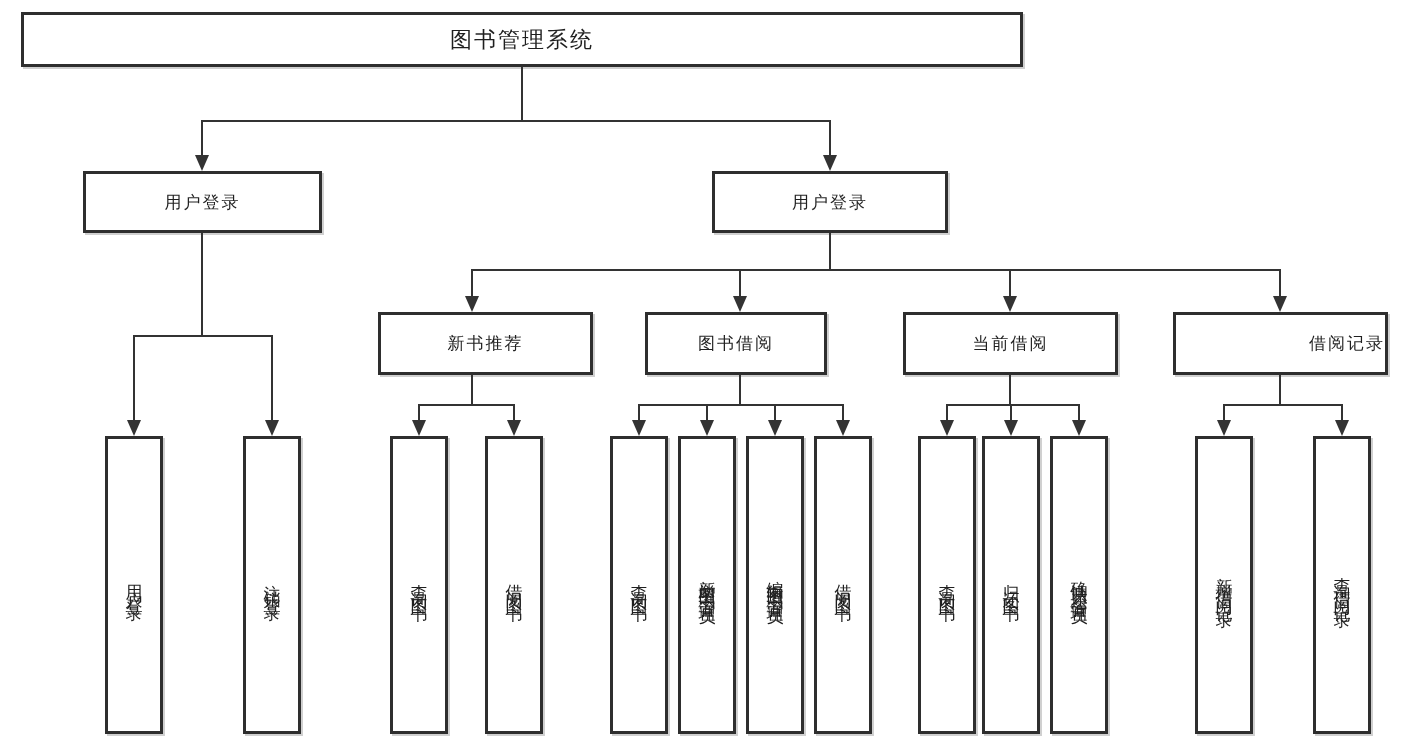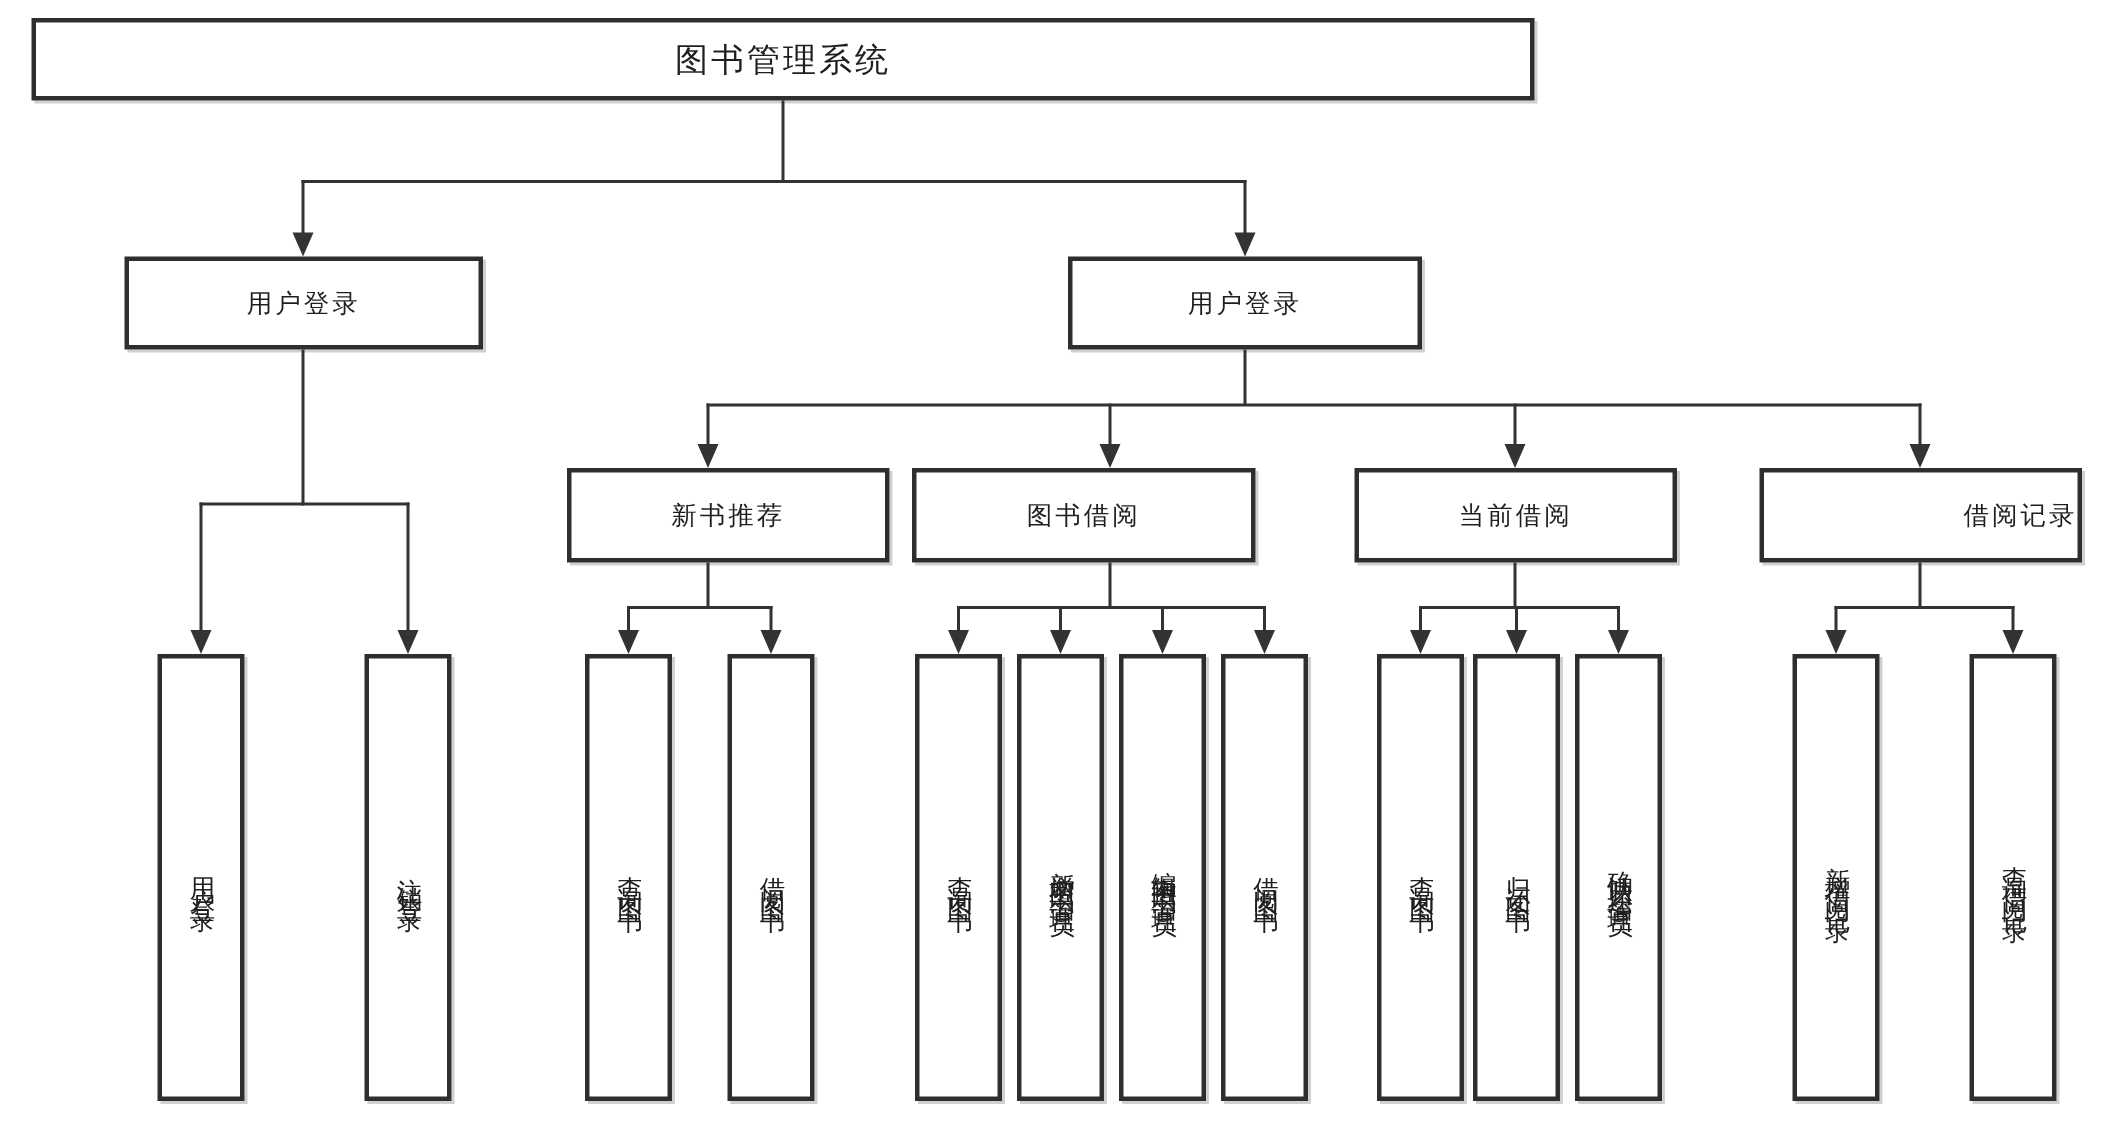--- a/index.html
+++ b/index.html
@@ -98,21 +98,21 @@
   <div class="ln" style="left:1009px; top:269px; width:2px; height:29px;"></div>
   <div class="ln" style="left:1279px; top:269px; width:2px; height:29px;"></div>
   <div class="arw" style="left:465px; top:296px;"></div>
   <div class="arw" style="left:733px; top:296px;"></div>
   <div class="arw" style="left:1003px; top:296px;"></div>
   <div class="arw" style="left:1273px; top:296px;"></div>
 
   <div class="box" style="left:378px; top:312px; width:215px; height:63px;">
     <span class="hlabel">新书推荐</span>
   </div>
-  <div class="box" style="left:608px; top:312px; width:229px; height:63px;">
+  <div class="box" style="left:645px; top:312px; width:182px; height:63px;">
     <span class="hlabel">图书借阅</span>
   </div>
   <div class="box" style="left:903px; top:312px; width:215px; height:63px;">
     <span class="hlabel">当前借阅</span>
   </div>
   <div class="box" style="left:1173px; top:312px; width:215px; height:63px;justify-content:flex-end;">
     <span class="hlabel">借阅记录</span>
   </div>
 
   <div class="ln" style="left:471px; top:375px; width:2px; height:31px;"></div>

